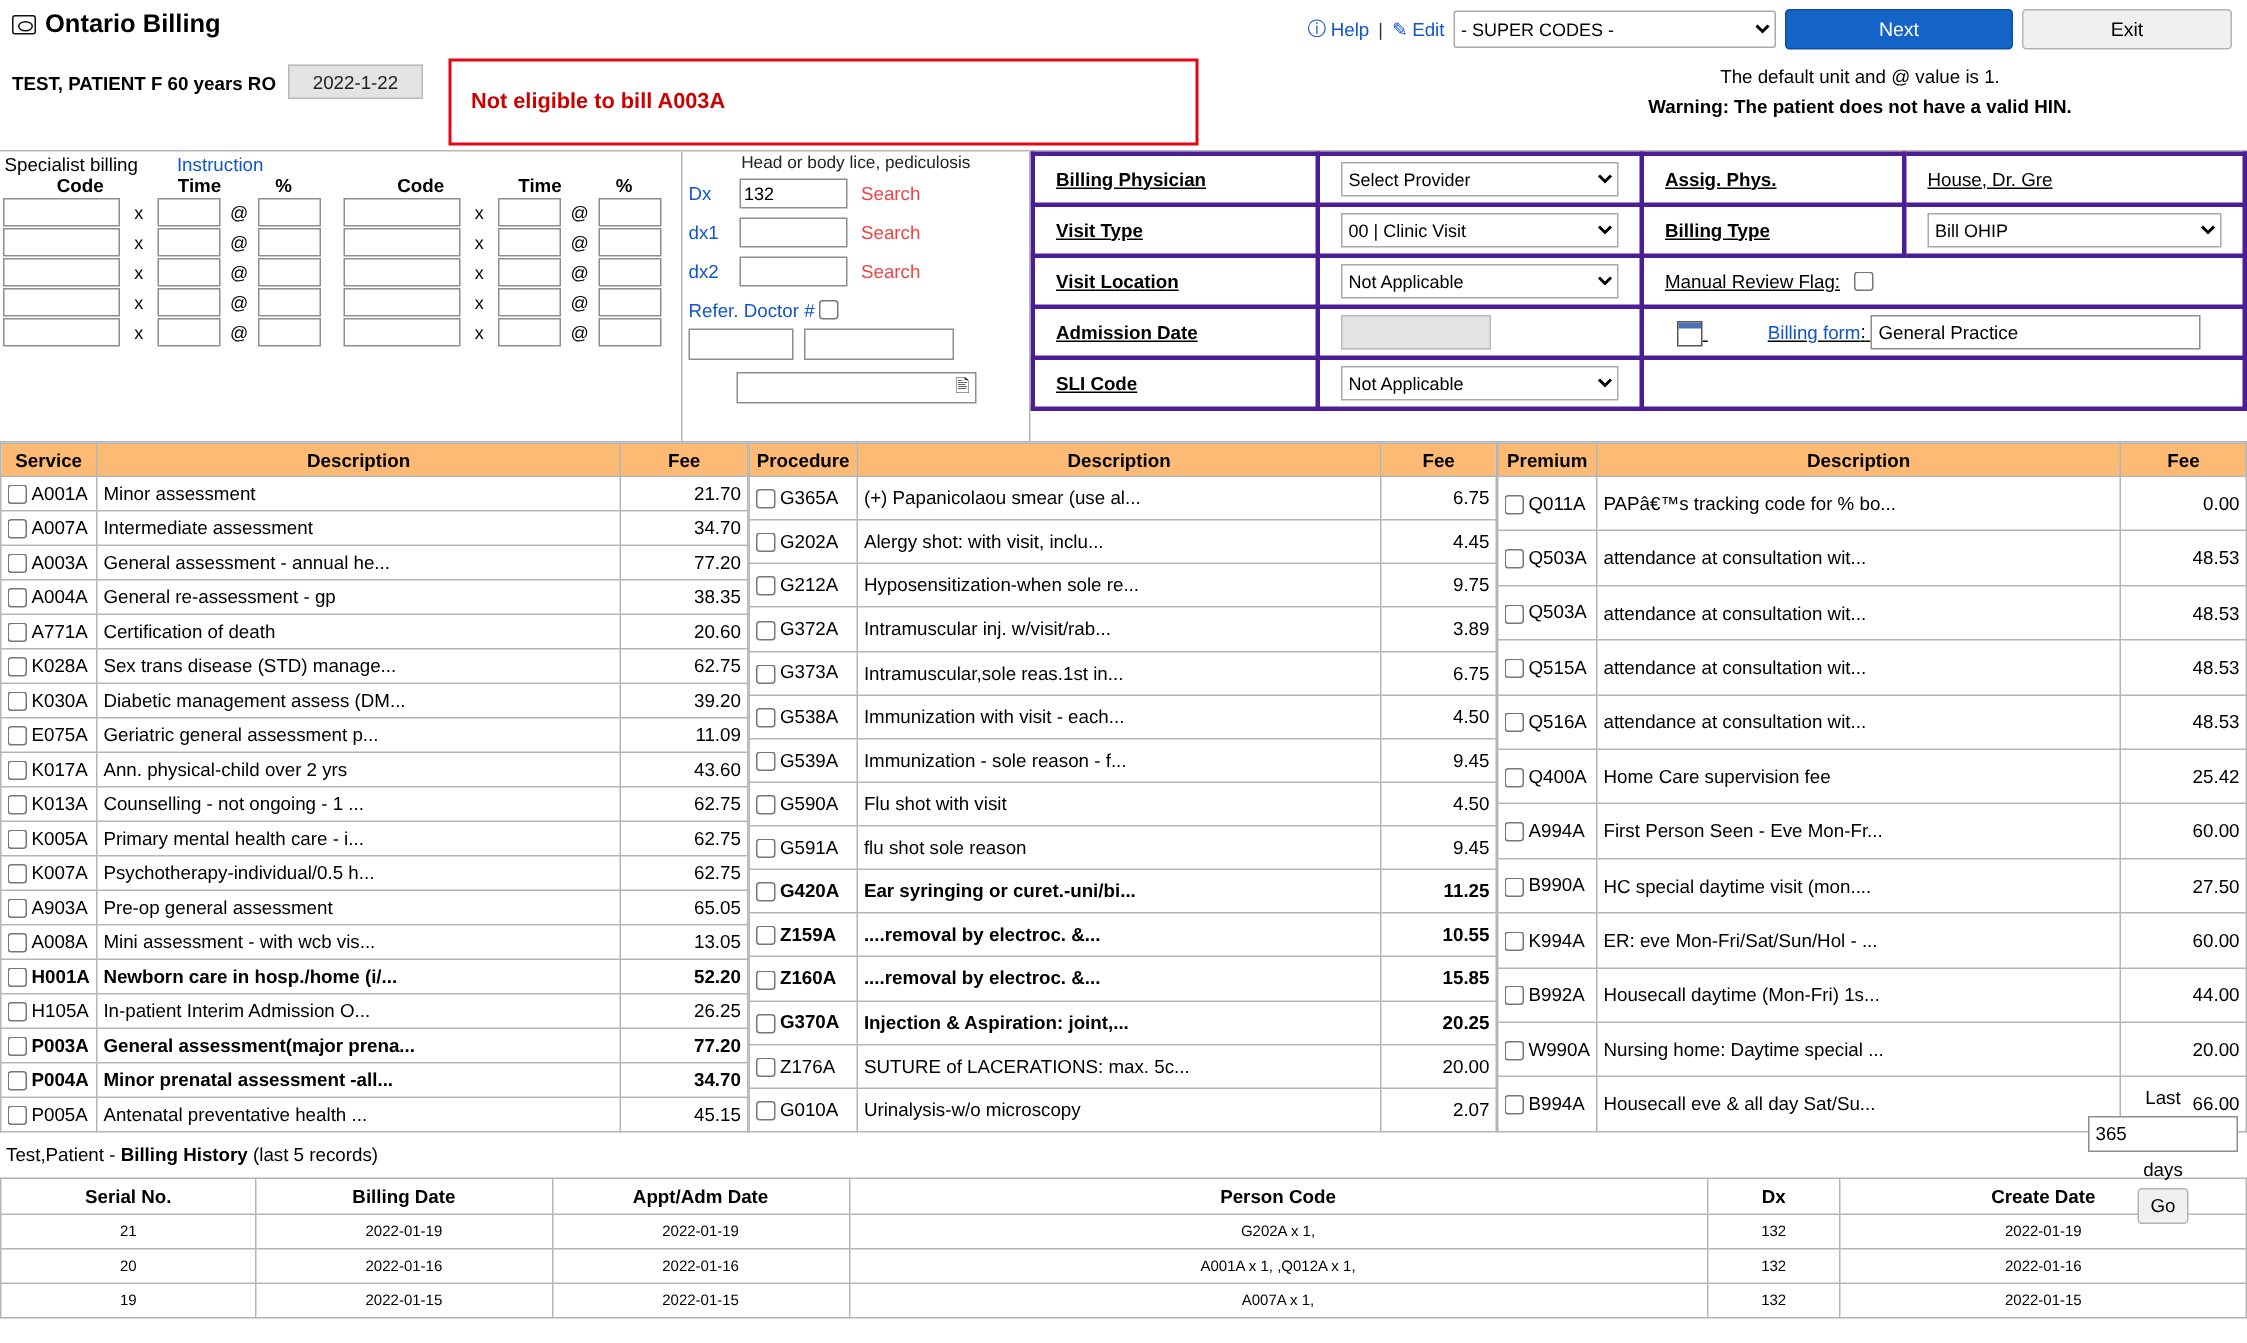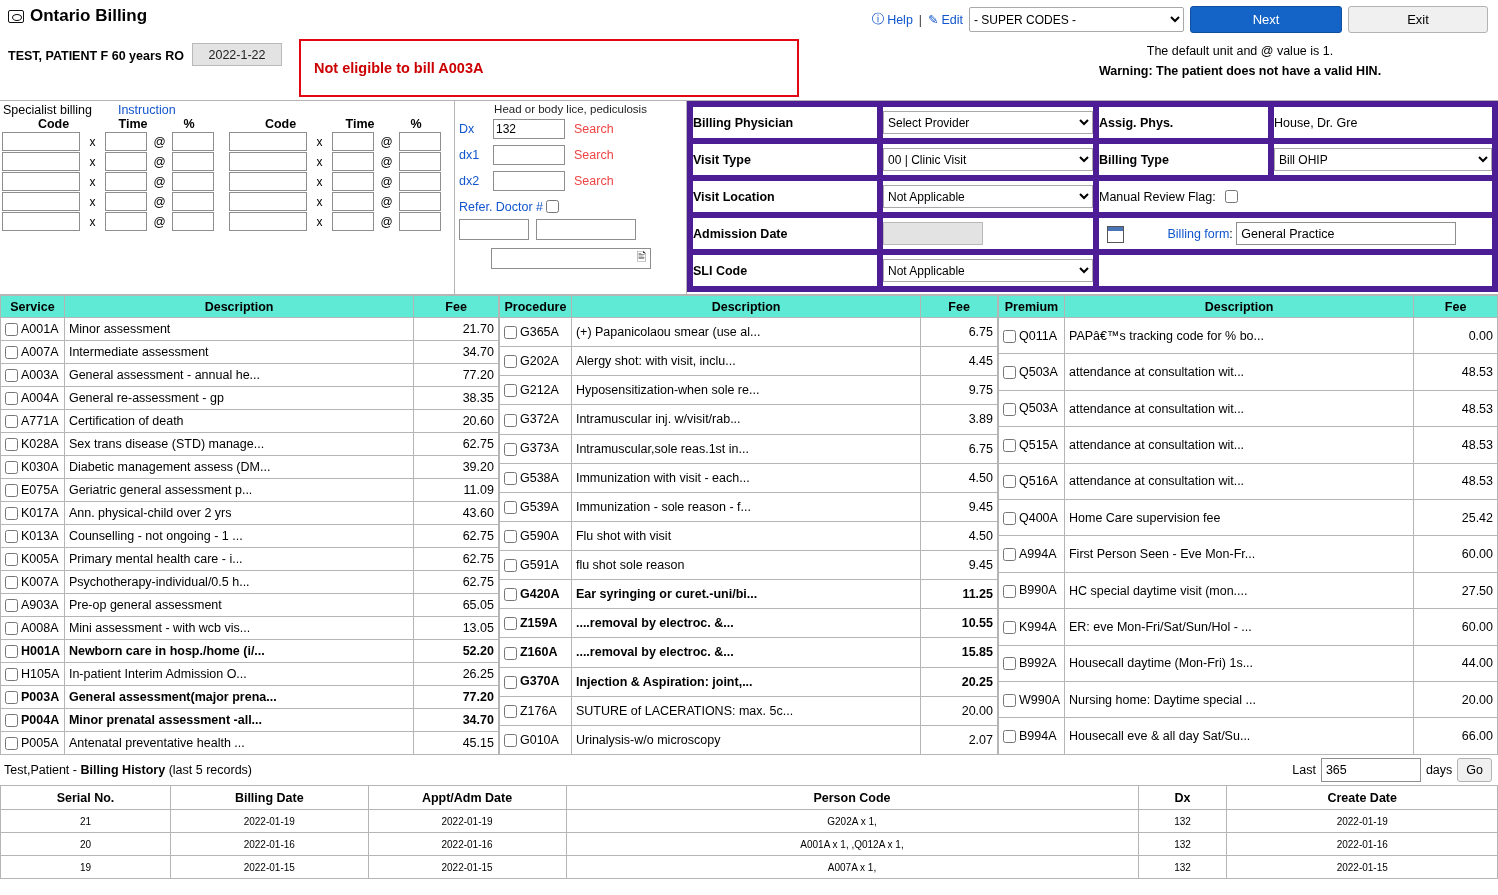--- a/index.html
+++ b/index.html
@@ -167,24 +167,25 @@
     padding-right: 3px;
   }
   .doc-icon { font-size: 12px; color: #333; }
 
   .panel-billinfo {
     flex: 1;
     border-bottom: 1px solid #b5b5b5;
   }
   table.bi { border-collapse: collapse; width: 100%; }
   table.bi td {
-    border: 6px solid #4c1d95;
-    padding: 4px 0;
+    border: 3px solid #4c1d95;
+    padding: 4px 14px;
     font-size: 12.5px;
     height: 31px;
+    text-decoration: underline;
   }
   td.bi-label { font-weight: bold; width: 190px; }
   td.bi-ctl { width: 216px; padding: 2px 4px; }
   td.bi-label2 { font-weight: bold; width: 175px; }
   select.bi-select {
     width: 100%; height: 23px; font-size: 12px;
     border: 1px solid #a9a9a9; background: #fff;
     font-family: "Liberation Sans", sans-serif;
   }
   .mrf-wrap { display: flex; align-items: center; gap: 5px; }
@@ -205,21 +206,21 @@
     width: 220px; height: 23px; border: 1px solid #8e8e8e;
     background: #fff; font-size: 12.5px; padding: 0 4px;
     display: inline-flex; align-items: center;
   }
   .assig-val { font-size: 12.5px; }
 
   
   .svc-wrap { display: flex; }
   table.svc { border-collapse: collapse; }
   table.svc th {
-    background: #5eead4; border: 1px solid #b5b5b5;
+    background: #fdba74; border: 1px solid #b5b5b5;
     font-size: 12.5px; font-weight: bold;
     height: 22px; padding: 1px 4px;
   }
   table.svc td {
     border: 1px solid #b5b5b5;
     font-size: 12.5px; height: 23px;
     padding: 0 4px;
     white-space: nowrap; overflow: hidden;
   }
   td.c-code { width: 62px; }
@@ -234,21 +235,21 @@
   .cb { vertical-align: middle; margin: 0 3px 0 0; }
   .bold-row { font-weight: bold; }
 
   
   .hist-bar {
     display: flex; align-items: center;
     padding: 4px 6px 4px 4px;
     font-size: 12.5px;
     height: 30px;
   }
-  .hist-bar .hb-right { margin-left: auto; display: flex; align-items: center; gap: 5px; }
+  .hist-bar .hb-right { margin-left: auto; display: flex; align-items: center; gap: 5px; flex-direction: column; }
   .days-input { width: 100px; height: 24px; border: 1px solid #8e8e8e; font-size: 12.5px; padding: 0 4px; }
   .btn-go {
     height: 24px; min-width: 34px; padding: 0 8px;
     background: #f0f0f0; border: 1px solid #b3b3b3; border-radius: 3px;
     font-size: 12.5px; cursor: pointer;
   }
   table.hist { border-collapse: collapse; width: 1498px; }
   table.hist th {
     border: 1px solid #b5b5b5; font-size: 12.5px; font-weight: bold;
     height: 24px; background: #fff;

